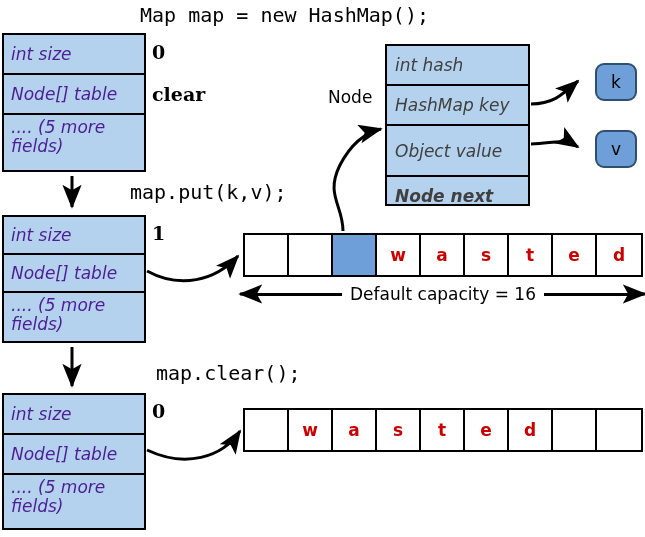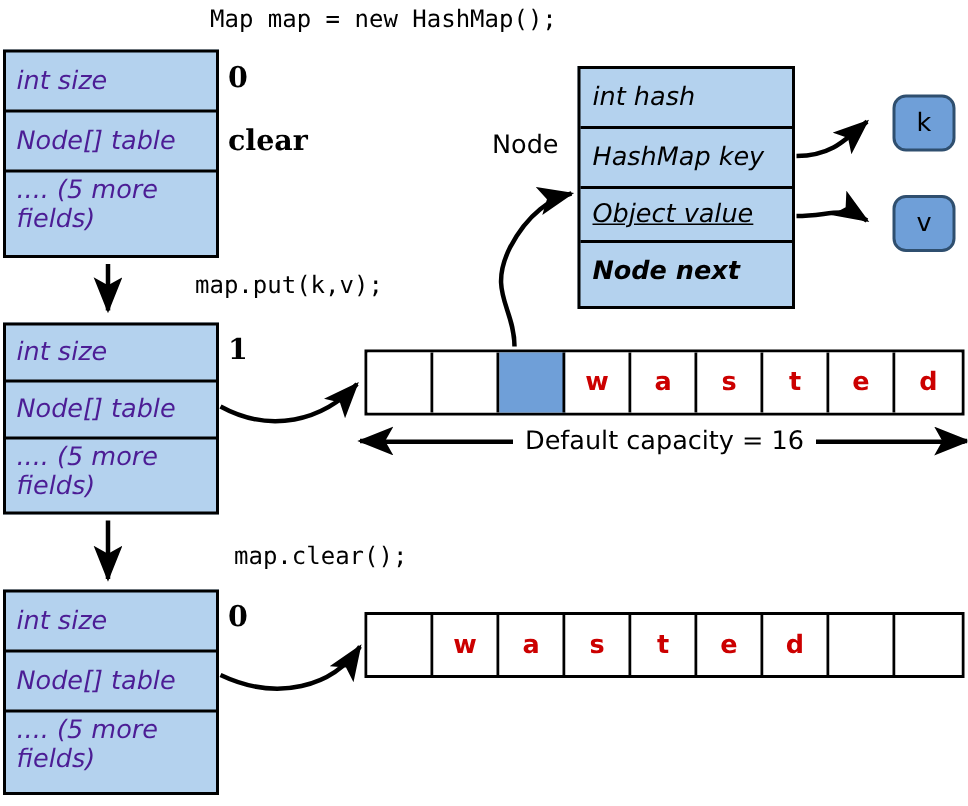--- a/index.html
+++ b/index.html
@@ -4,21 +4,21 @@
 <style>
   html,body{margin:0;padding:0;background:#ffffff;}
   body{width:645px;height:537px;position:relative;overflow:hidden;
        font-family:"DejaVu Sans","Liberation Sans",sans-serif;}
   .stage{position:absolute;left:0;top:0;width:645px;height:537px;}
 
   
   .code{
     position:absolute;
     font-family:"DejaVu Sans Mono","Liberation Mono",monospace;
-    font-size:16px;color:#000;white-space:pre;letter-spacing:0px;
+    font-size:20px;color:#000;white-space:pre;letter-spacing:0px;
   }
 
   
   .struct{
     position:absolute;
     border:2px solid #000;
     background:#b4d2ee;
     box-sizing:border-box;
   }
   .struct .row{
@@ -50,21 +50,21 @@
     background:#b4d2ee;
     box-sizing:border-box;
   }
   .nodebox .nrow{
     border-bottom:2px solid #000;
     box-sizing:border-box;
     font-style:italic;
     font-size:17px;
     padding-left:8px;
     display:flex;align-items:center;
-    color:#000000;
+    color:#404040;
   }
   .nodebox .nrow:last-child{border-bottom:none;}
   .nodelabel{
     position:absolute;font-size:17px;color:#000;
   }
 
   
   .pill{
     position:absolute;
     background:#6f9fd8;
@@ -121,21 +121,21 @@
     <div class="row two" style="height:55px;">.... (5 more fields)</div>
   </div>
   <div class="val" style="left:152px;top:41px;">0</div>
   <div class="val" style="left:152px;top:83px;">clear</div>
 
   <div class="nodelabel" style="left:328px;top:87px;">Node</div>
 
   <div class="nodebox" style="left:385px;top:44px;width:145px;height:162px;">
     <div class="nrow" style="height:40px;">int hash</div>
     <div class="nrow" style="height:40px;">HashMap key</div>
-    <div class="nrow" style="height:36px;text-decoration:underline;">Object value</div>
+    <div class="nrow" style="height:51px;">Object value</div>
     <div class="nrow" style="height:38px;font-weight:bold;">Node next</div>
   </div>
 
   <div class="pill" style="left:595px;top:63px;width:42px;height:38px;">k</div>
   <div class="pill" style="left:595px;top:130px;width:42px;height:38px;">v</div>
 
   <div class="code" style="left:130px;top:180px;">map.put(k,v);</div>
 
   <div class="struct" style="left:2px;top:215px;width:144px;height:128px;">
     <div class="row" style="height:38px;">int size</div>

